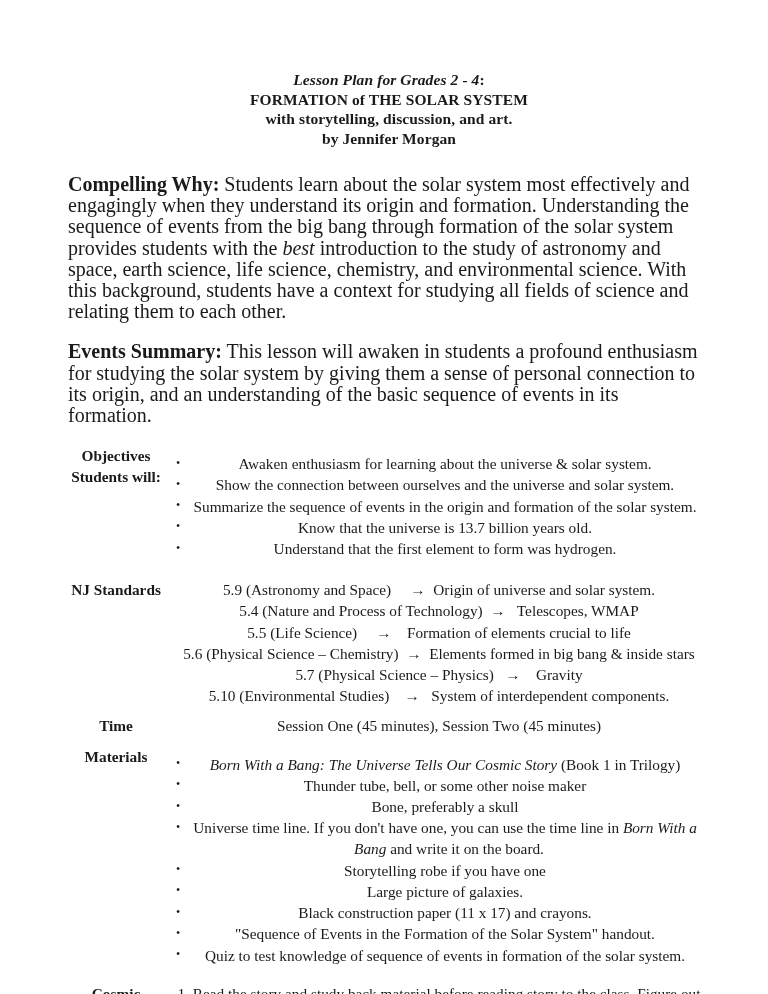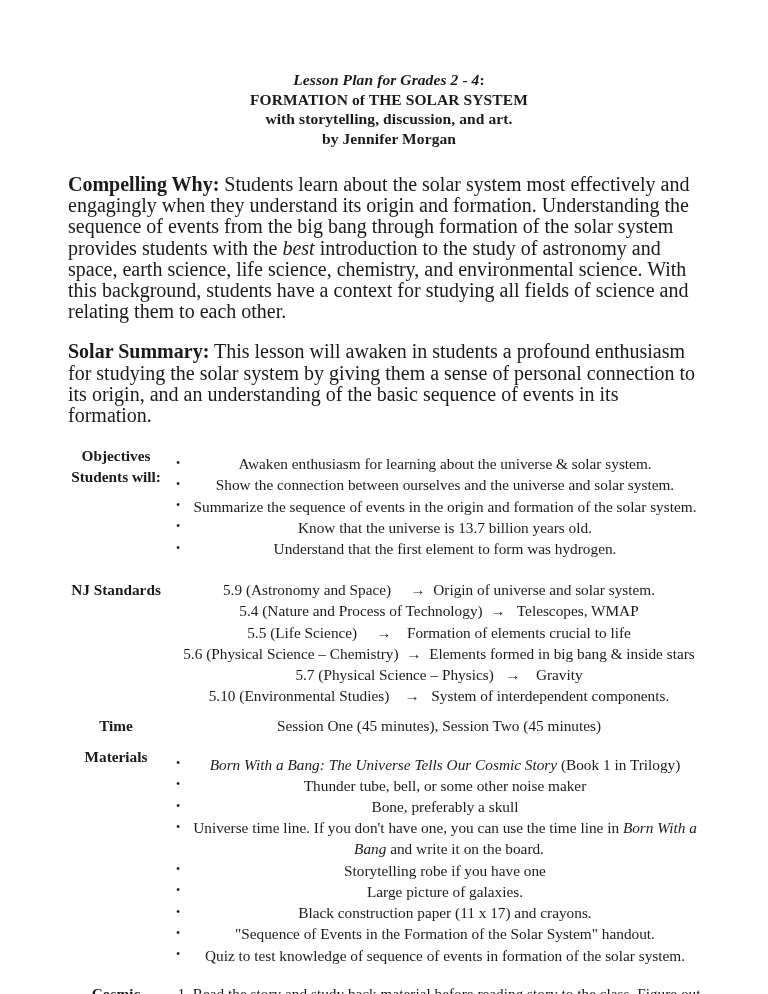--- a/index.html
+++ b/index.html
@@ -130,21 +130,21 @@
     <div class="title-line italic-lead">
       <em>Lesson  Plan for Grades 2 - 4</em><span>:</span>
     </div>
     <div class="title-line">FORMATION of THE SOLAR SYSTEM</div>
     <div class="title-line">with storytelling, discussion, and art.</div>
     <div class="title-line">by Jennifer Morgan</div>
   </div>
 
   <p class="para"><span class="lead">Compelling Why:</span><span>  Students learn about the solar system most effectively and engagingly when they understand its origin and formation.  Understanding the sequence of events from the big bang through formation of the solar system provides students with the </span><em>best</em><span> introduction to the study of astronomy and space, earth science, life science, chemistry, and environmental science.   With this background, students have a context for studying all fields of science and relating them to  each other.</span></p>
 
-  <p class="para"><span class="lead">Solar Summary:</span><span>  This lesson will awaken in students a profound enthusiasm for studying the solar system by giving them a sense of personal connection to its origin, and an understanding of the basic sequence of events in its formation.</span></p>
+  <p class="para"><span class="lead">Events Summary:</span><span>  This lesson will awaken in students a profound enthusiasm for studying the solar system by giving them a sense of personal connection to its origin, and an understanding of the basic sequence of events in its formation.</span></p>
 
   <div class="row">
     <div class="label">
       <span>Objectives</span>
       <span class="l2">Students will:</span>
     </div>
     <div class="content">
       <ul class="bullets">
         <li>Awaken enthusiasm for learning about the universe &amp; solar system.</li>
         <li>Show the connection between ourselves and the universe and solar system.</li>

